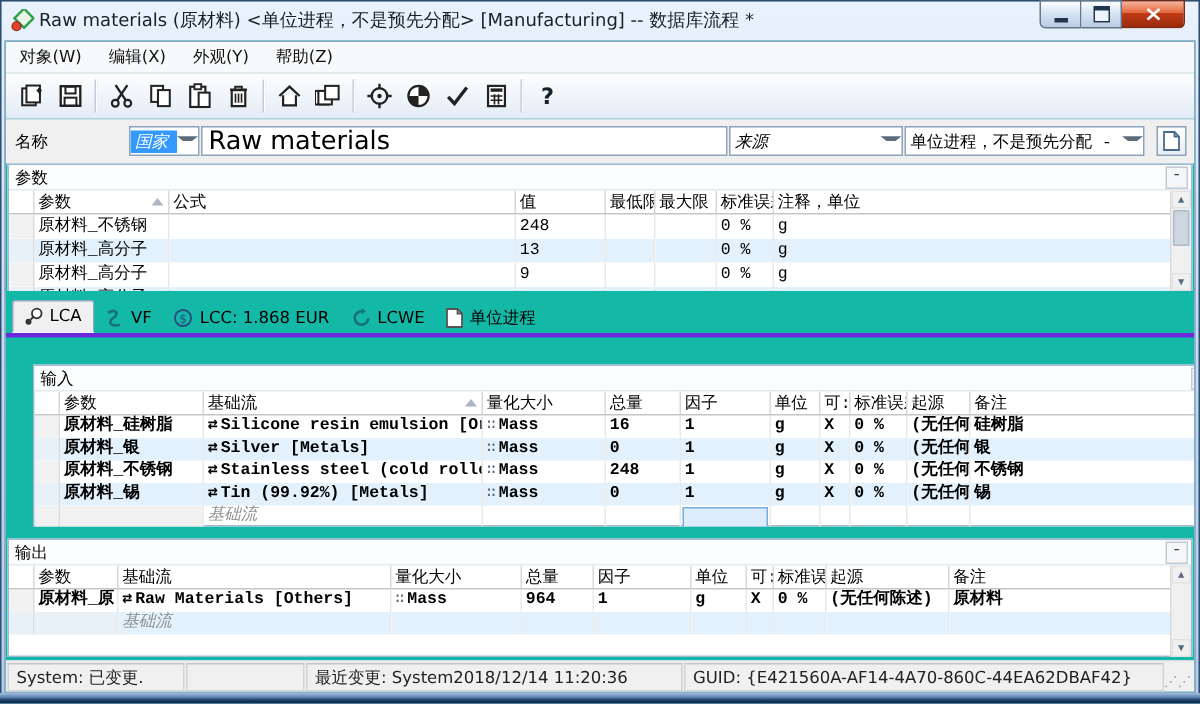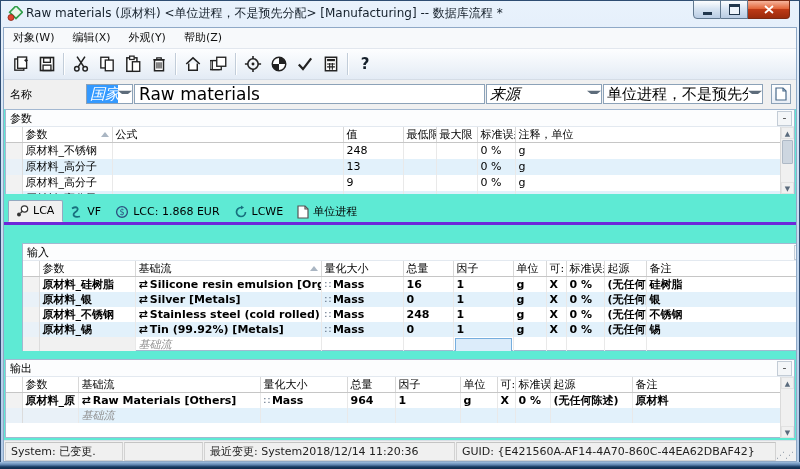--- a/index.html
+++ b/index.html
@@ -1,46 +1,46 @@
 <!DOCTYPE html>
 <html><head>
 <meta charset="utf-8">
 <style>
   html,body{margin:0;padding:0;background:#4d6f96;font-family:"DejaVu Sans","Liberation Sans",sans-serif;}
   #stage{position:relative;width:800px;height:469px;overflow:hidden;background:#bcd2ec;}
-  .abs{position:absolute;}
+  .abs{position:absolute;font-family:Liberation Mono, monospace;}
   
   .frame{position:absolute;inset:0;border:1px solid #2e4d72;background:linear-gradient(#e9f2fc,#c2d7ef 60%,#b3cbe8);}
   .bottom-edge{position:absolute;left:0;right:0;bottom:0;height:7px;background:linear-gradient(#9fbede,#5d83ae 40%,#17395f 70%,#102c4c);}
   .titlebar{position:absolute;left:0;top:0;right:0;height:27px;}
   .title-text{position:absolute;left:26px;top:0;height:27px;line-height:27px;font-size:12px;color:#15202b;white-space:nowrap;}
   .app-ico{position:absolute;left:7px;top:6px;width:16px;height:16px;}
   .winbtns{position:absolute;right:10px;top:0;display:flex;}
   .wbtn{height:19px;border:1px solid #5e7globa;box-sizing:border-box;display:flex;align-items:center;justify-content:center;}
   .wbtn{border:1px solid #61788f;}
   .wbtn.min{width:28px;border-radius:0 0 0 4px;background:linear-gradient(#fdfeff,#d8e4f2 45%,#b9cce3);}
   .wbtn.max{width:27px;border-left:none;background:linear-gradient(#fdfeff,#d8e4f2 45%,#b9cce3);}
   .wbtn.close{width:42px;border-left:none;border-color:#7c2912;border-radius:0 0 4px 0;background:linear-gradient(#f6b49c,#e2653a 45%,#c03a16 46%,#9a2b0c);}
   .glyph-min{width:9px;height:3px;background:#21364c;margin-top:8px;}
   .glyph-max{width:9px;height:7px;border:1px solid #21364c;border-top:3px solid #21364c;background:#eef4fb;}
   
-  .client{position:absolute;left:3px;top:27px;width:794px;height:435px;background:#5eead4;overflow:hidden;border:1px solid #8fa9c7;box-sizing:content-box;width:792px;height:433px;}
+  .client{position:absolute;left:3px;top:27px;width:794px;height:435px;background:#14b8a6;overflow:hidden;border:1px solid #8fa9c7;box-sizing:content-box;width:792px;height:433px;}
   .menubar{position:absolute;left:0;top:0;width:792px;height:20px;background:#f7f9fb;border-bottom:1px solid #e2e7ee;display:flex;align-items:center;font-size:11px;color:#111;}
   .menu-item{padding:0 9px;line-height:20px;cursor:default;}
   .toolbar{position:absolute;left:0;top:21px;width:792px;height:31px;background:linear-gradient(#fdfeff,#eef3f9 60%,#e3ebf5);border-bottom:1px solid #d4dce6;display:flex;align-items:center;padding-left:4px;box-sizing:border-box;}
   .tbtn{width:26px;height:26px;display:flex;align-items:center;justify-content:center;border-radius:2px;}
   .tsep{width:1px;height:22px;background:#c2cdd9;border-right:1px solid #ffffff;margin:0 3px;}
   .help-q{font-size:15px;font-weight:bold;color:#15202b;}
   .searchbox{position:absolute;right:6px;top:5px;width:146px;height:20px;border:1px solid #7f9db9;background:#fff;display:flex;align-items:center;}
   .searchbox input{flex:1;border:none;outline:none;font-size:11px;padding:0 3px;font-family:inherit;color:#333;background:transparent;}
   .searchbox svg{margin-right:3px;}
   
   .namerow{position:absolute;left:0;top:52px;width:792px;height:29px;background:#f0f0f0;}
   .lbl{font-size:11px;color:#000;}
-  .combo{border:1px solid #8ca2b8;background:#fff;height:20px;box-sizing:border-box;display:flex;align-items:center;font-size:15px;overflow:hidden;}
+  .combo{border:1px solid #8ca2b8;background:#fff;height:20px;box-sizing:border-box;display:flex;align-items:center;font-size:11px;overflow:hidden;}
   .combo .val{flex:1;padding:0 3px;white-space:nowrap;overflow:hidden;}
   .combo .arrow{width:14px;align-self:stretch;display:flex;align-items:center;justify-content:center;}
   .chev{width:7px;height:4px;display:block;border-left:4px solid transparent;border-right:4px solid transparent;border-top:4px solid #5d6c7b;transform:scaleY(.8);}
   .sel-blue{background:#3399ff;color:#fff;font-style:italic;}
   .txtfield{border:1px solid #8ca2b8;background:#fff;height:20px;box-sizing:border-box;font-size:17px;padding:0 4px;font-family:inherit;outline:none;}
   .mini-btn{border:1px solid #8ca2b8;background:linear-gradient(#fff,#e8eef6);height:20px;width:20px;box-sizing:border-box;display:flex;align-items:center;justify-content:center;}
   
   .panel{background:#fff;border:1px solid #a3b8d1;box-sizing:border-box;}
   .panel-head{height:16px;background:#fcfdfe;border-bottom:1px solid #e3e9f0;position:relative;}
   .panel-title{position:absolute;left:4px;top:1px;font-size:11px;color:#000;}

